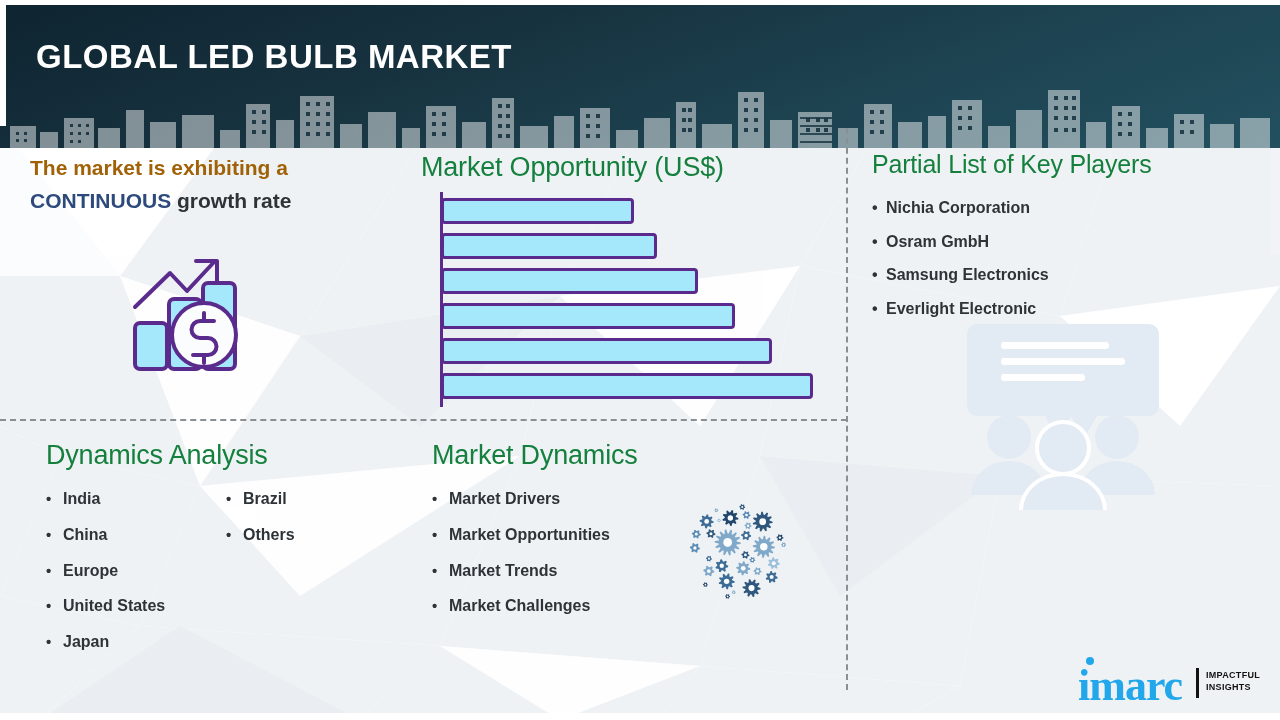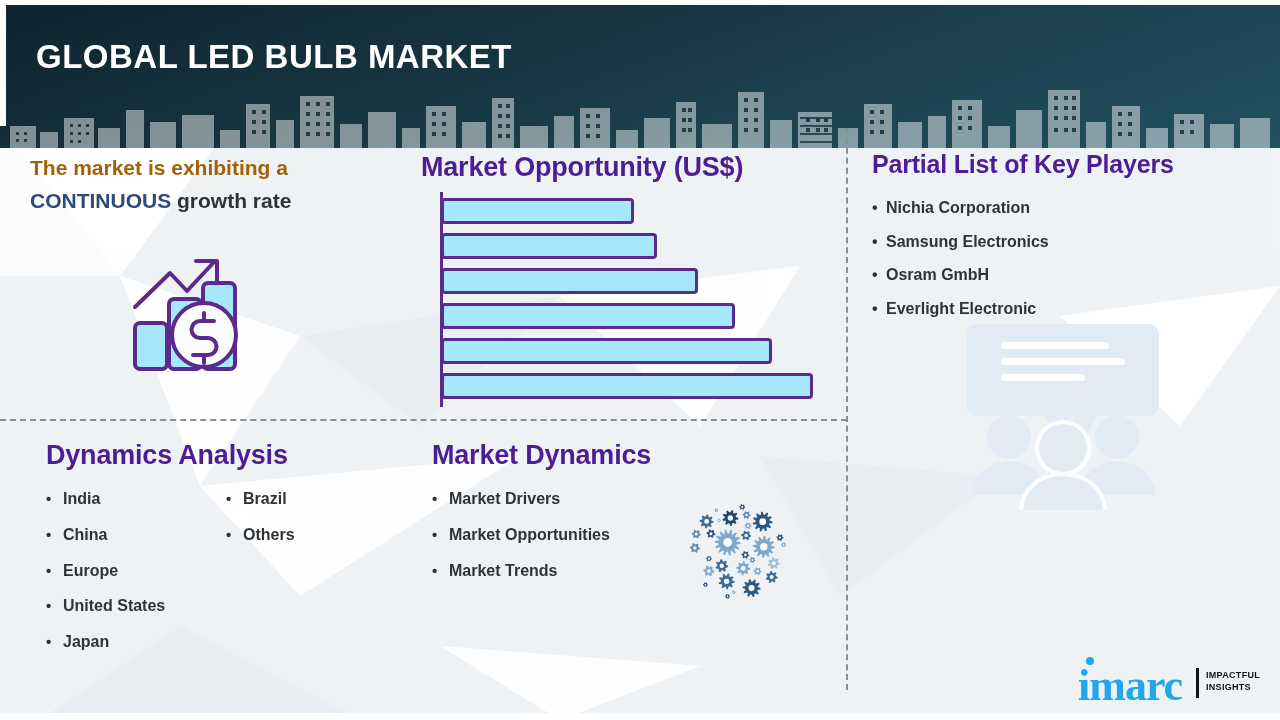--- a/index.html
+++ b/index.html
@@ -40,21 +40,21 @@
   .div-h {
     position:absolute; left:0; top:419px; width:847px; height:0;
     border-top:2px dashed #8a8f94;
   }
   .div-v {
     position:absolute; left:846px; top:128px; width:0; height:562px;
     border-left:2px dashed #8a8f94;
   }
   
   .sec-title {
-    color:#4c1d95; font-weight:bold; font-size:26px;
+    color:#15803d; font-weight:normal; font-size:26px;
     font-family:"Liberation Sans", sans-serif; letter-spacing:-.2px;
   }
   
   .statement { position:absolute; left:30px; top:152px; width:380px; }
   .statement .line1 {
     font-size:21px; font-weight:bold; color:#a16207; line-height:1.55;
   }
   .statement .line2 { font-size:21px; font-weight:bold; color:#2e3338; line-height:1.55; }
   .statement .hl { color:#2d4a7c; font-weight:bold; }
   .growth-icon { position:absolute; left:132px; top:255px; }
@@ -362,22 +362,22 @@
       <div class="bar" style="top: 76px; width: 257px;"></div>
       <div class="bar" style="top: 111px; width: 294px;"></div>
       <div class="bar" style="top: 146px; width: 331px;"></div>
       <div class="bar" style="top: 181px; width: 372px;"></div>
     </div>
 
   <div class="players">
     <div class="sec-title">Partial List of Key Players</div>
     <ul id="players-list">
         <li><span class="blt">•</span><span>Nichia Corporation</span></li>
+        <li><span class="blt">•</span><span>Osram GmbH</span></li>
         <li><span class="blt">•</span><span>Samsung Electronics</span></li>
-        <li><span class="blt">•</span><span>Osram GmbH</span></li>
         <li><span class="blt">•</span><span>Everlight Electronic</span></li>
       </ul>
   </div>
 
   <div class="people-icon">
     <svg width="196" height="190" viewBox="0 0 196 190">
       <g fill="#e2eaf4">
         <path d="M12 4 h172 a10 10 0 0 1 10 10 v72 a10 10 0 0 1 -10 10 h-52 l-14 24 -12 -24 -12 24 -14 -24 h-68 a10 10 0 0 1 -10 -10 v-72 a10 10 0 0 1 10 -10 z"></path>
       </g>
       <g fill="#ffffff">
@@ -418,20 +418,21 @@
         </ul>
     </div>
   </div>
 
   <div class="dynamics">
     <div class="sec-title">Market Dynamics</div>
     <ul class="dyn-list" id="dyn-list">
         <li><span class="blt">•</span><span>Market Drivers</span></li>
         <li><span class="blt">•</span><span>Market Opportunities</span></li>
         <li><span class="blt">•</span><span>Market Trends</span></li>
+        <li><span class="blt">•</span><span>Market Challenges</span></li>
       </ul>
   </div>
 
   <div class="gears-icon">
     <svg width="110" height="104" viewBox="0 0 110 104" id="gears-svg">
         <clipPath id="gclip">
           <circle cx="55" cy="52" r="52"></circle>
         </clipPath>
         <g clip-path="url(#gclip)">
           <path d="M58.68,45.49L58.59,47.00L54.55,47.51L54.28,48.45L57.39,51.13L56.65,52.45L52.79,51.16L52.14,51.89L53.78,55.65L52.54,56.53L49.63,53.69L48.72,54.06L48.57,58.16L47.08,58.41L45.68,54.59L44.70,54.53L42.78,58.16L41.33,57.74L41.73,53.69L40.87,53.21L37.57,55.65L36.44,54.64L38.56,51.16L37.99,50.36L33.97,51.13L33.39,49.73L36.81,47.51L36.64,46.55L32.68,45.49L32.77,43.97L36.81,43.46L37.08,42.52L33.97,39.85L34.70,38.52L38.56,39.81L39.21,39.08L37.57,35.32L38.81,34.45L41.73,37.29L42.63,36.91L42.78,32.81L44.28,32.56L45.68,36.39L46.66,36.44L48.57,32.81L50.03,33.24L49.63,37.29L50.48,37.76L53.78,35.32L54.91,36.34L52.79,39.81L53.36,40.61L57.39,39.85L57.97,41.25L54.55,43.46L54.72,44.43Z" fill="#7fa8c9"></path>

